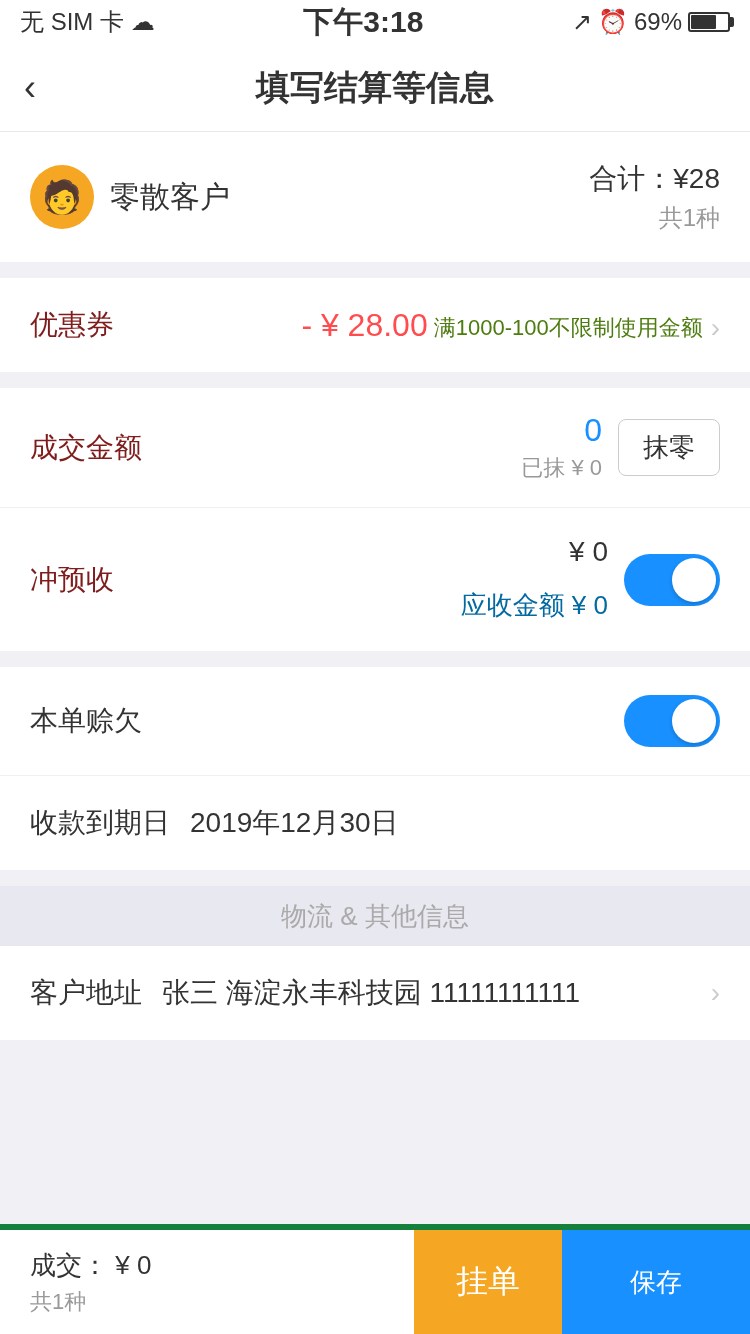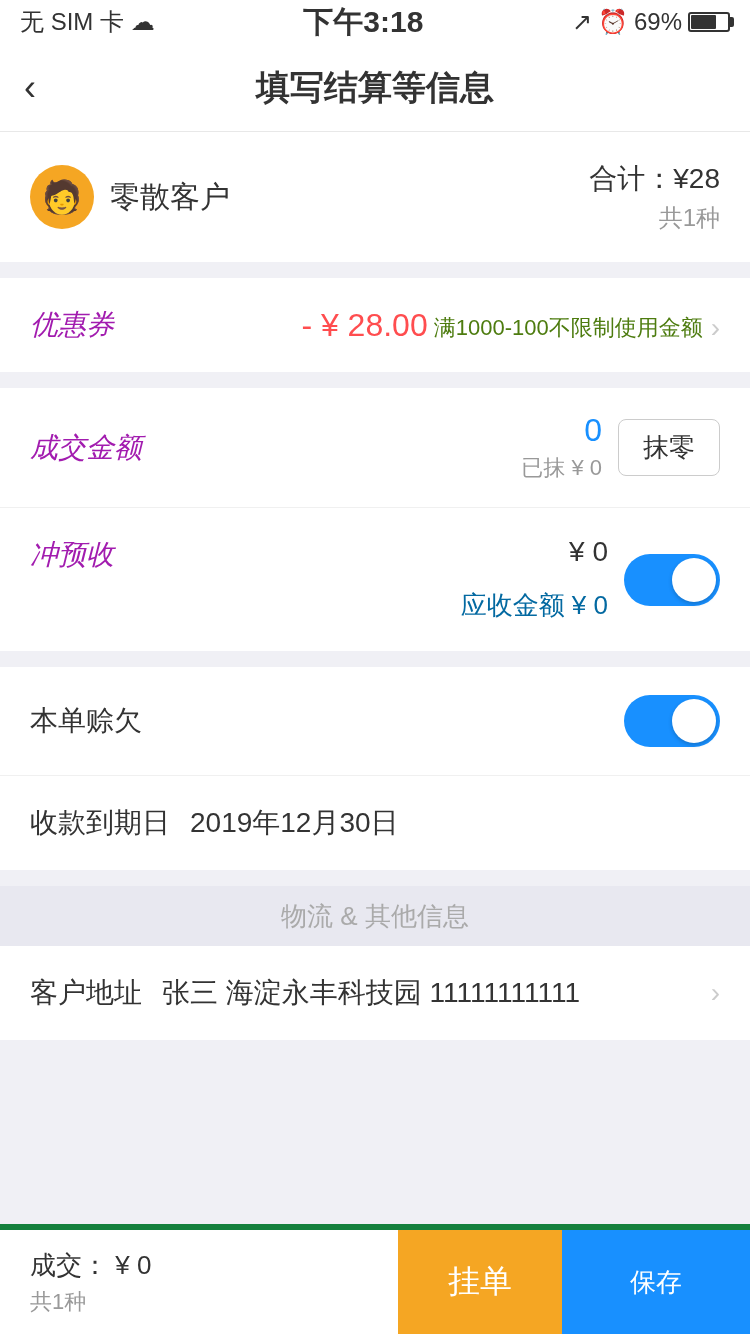--- a/index.html
+++ b/index.html
@@ -95,21 +95,21 @@
     .white-section {
       background: #fff;
       margin-bottom: 16px;
     }
     .section-row {
       display: flex;
       align-items: center;
       justify-content: space-between;
       padding: 28px 30px;
     }
-    .row-label { font-size: 28px; color: #a21caf; font-style: italic; }
+    .row-label { font-size: 28px; color: #7f1d1d; }
     .row-right { display: flex; align-items: flex-end; gap: 6px; }
     .coupon-discount { font-size: 32px; color: #ff4d4f; font-weight: 500; }
     .coupon-desc { font-size: 22px; color: #4d7c0f; }
     .coupon-arrow { font-size: 28px; color: #ccc; margin-left: 8px; }
 
     
     .amount-section {
       background: #fff;
       margin-bottom: 16px;
     }
@@ -133,20 +133,21 @@
       color: #333;
       background: #fff;
       cursor: pointer;
     }
     .already-rounded { font-size: 22px; color: #999; text-align: right; margin-top: 4px; }
 
     
     .precharge-row {
       padding: 28px 30px;
       display: flex;
+      align-items: center;
       justify-content: space-between;
       border-top: 1px solid #f0f0f0;
     }
     .precharge-right {
       display: flex;
       align-items: center;
       gap: 16px;
     }
     .precharge-amounts { text-align: right; }
     .precharge-val { font-size: 28px; color: #333; }
@@ -231,21 +232,21 @@
     .bottom-info {
       flex: 1;
       display: flex;
       flex-direction: column;
       justify-content: center;
       padding: 0 30px;
     }
     .bottom-transaction { font-size: 26px; color: #333; }
     .bottom-count { font-size: 22px; color: #999; margin-top: 4px; }
     .btn-hangsingle {
-      width: 164px;
+      width: 148px;
       background: #f5a623;
       color: #fff;
       font-size: 32px;
       display: flex;
       align-items: center;
       justify-content: center;
       cursor: pointer;
       border: none;
     }
     .btn-save {

